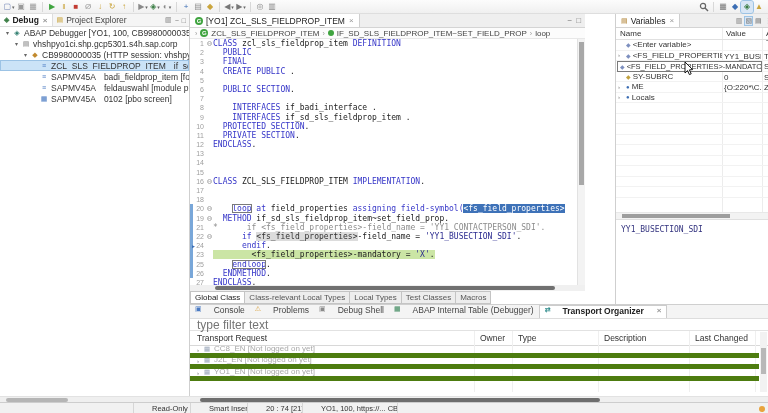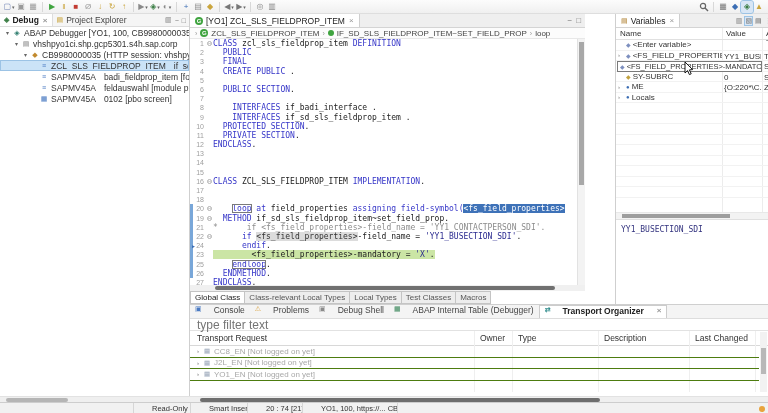--- a/index.html
+++ b/index.html
@@ -86,21 +86,21 @@
   .btabbar{height:14px;display:flex;align-items:stretch;background:#f4f4f4;border-bottom:1px solid #ddd;font-size:8.5px}
   .btab{display:flex;gap:12px;padding:0 5px;color:#444;white-space:nowrap}
   .btab.active{background:#fff;border:1px solid #ccc;border-bottom:0;font-weight:bold;color:#222}
   .btab .ticn{font-size:7px}
   .bfilter{height:12px;border-bottom:1px solid #e2e2e2;display:flex;align-items:center;padding-left:7px}
   .bfilter input{border:0;outline:0;background:transparent;font-family:"Liberation Sans",sans-serif;font-size:12px;color:#9a9a9a;width:300px}
   .bhead{position:relative;height:15px;border-bottom:1px solid #d8d8d8;font-size:8.5px;color:#333}
   .bhead span{position:absolute;top:2px}
   .bcolsep{position:absolute;width:1px;top:26px;height:61px;background:#efefef}
   .brows{position:absolute;left:0;right:9px;top:41px}
-  .brow{height:11.5px;display:flex;align-items:center;border-bottom:1px solid #4d7c0f;font-size:8px;color:#a8a8a8;white-space:nowrap;overflow:hidden}
+  .brow{height:11.5px;display:flex;align-items:flex-end;border-bottom:5px solid #4d7c0f;font-size:8px;color:#a8a8a8;white-space:nowrap;overflow:hidden}
   .brow .tarrow{width:8px;margin-left:4px}
   .brow .ticon{font-size:6.5px;color:#98a5b8}
   .bvscroll{position:absolute;right:1px;top:27px;width:7px;height:60px;background:#f2f2f2}
   .bvthumb{position:absolute;left:1px;right:1px;top:16px;height:26px;background:#b8b8b8}
 
   
   .lstrip{position:absolute;left:0;top:396px;width:190px;height:6px;background:#efefef;border-top:1px solid #e2e2e2}
   .lsthumb{position:absolute;left:6px;width:62px;top:1px;height:4px;background:#b5b5b5;border-radius:2px}
   .bstrip{position:absolute;left:190px;right:0;top:396px;height:6px;background:#efefef;border-top:1px solid #e2e2e2}
   .bsthumb{position:absolute;left:10px;width:400px;top:1px;height:4px;background:#6e6e6e;border-radius:2px}

